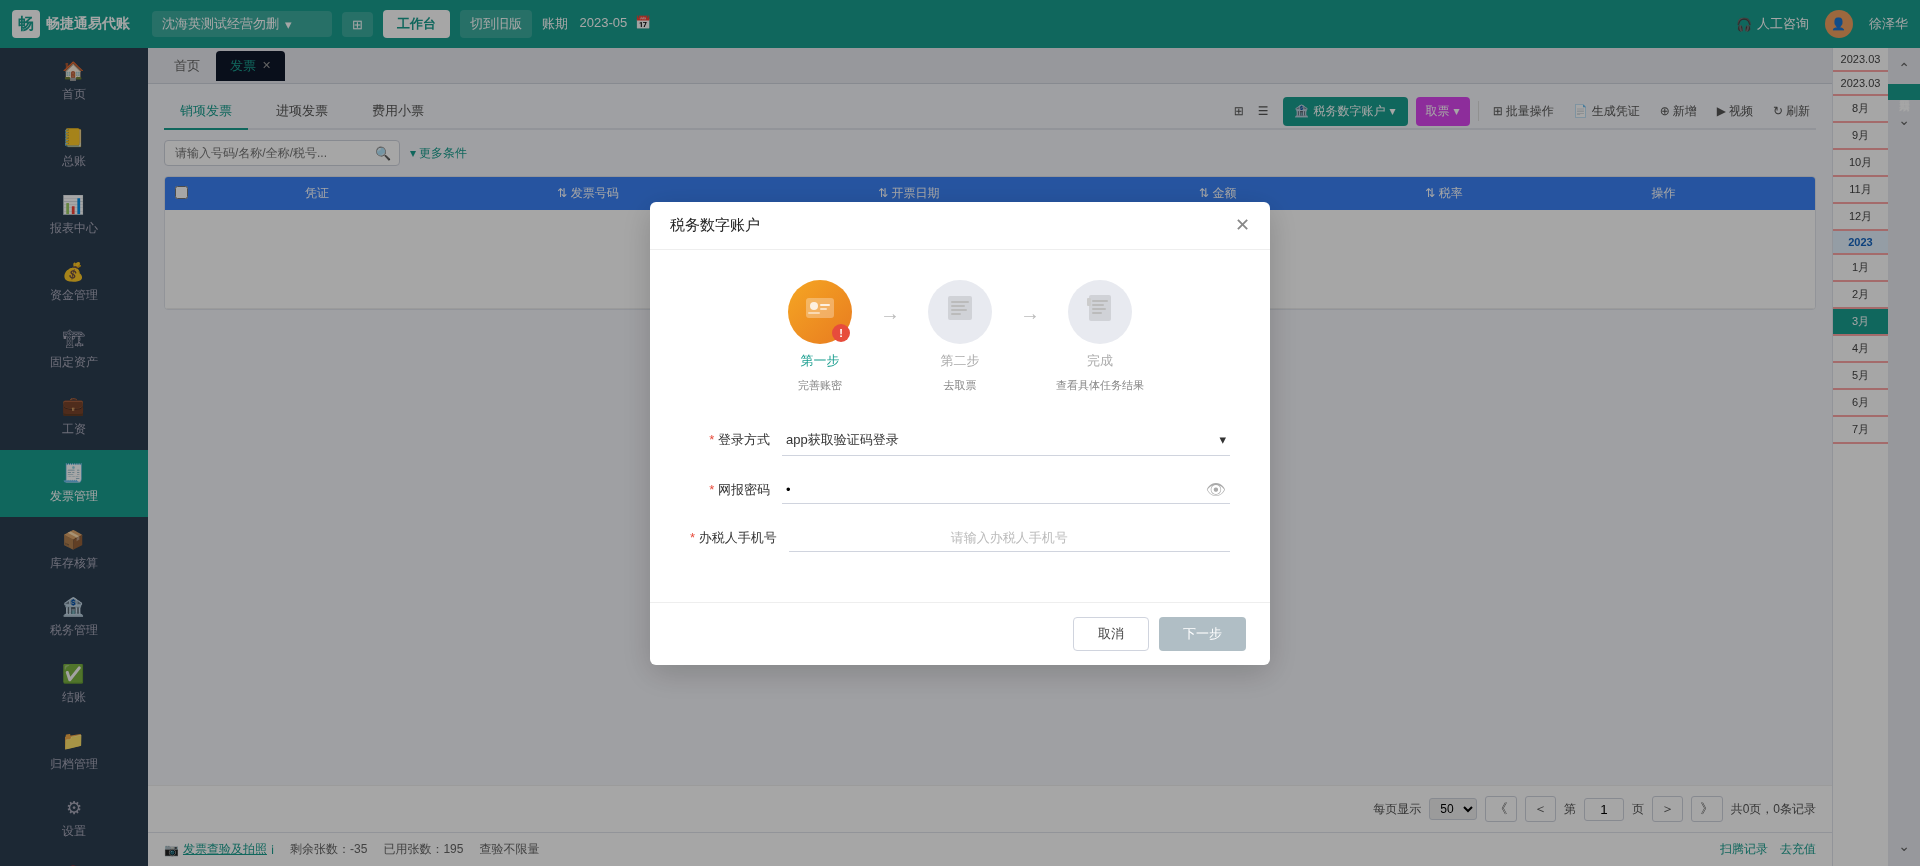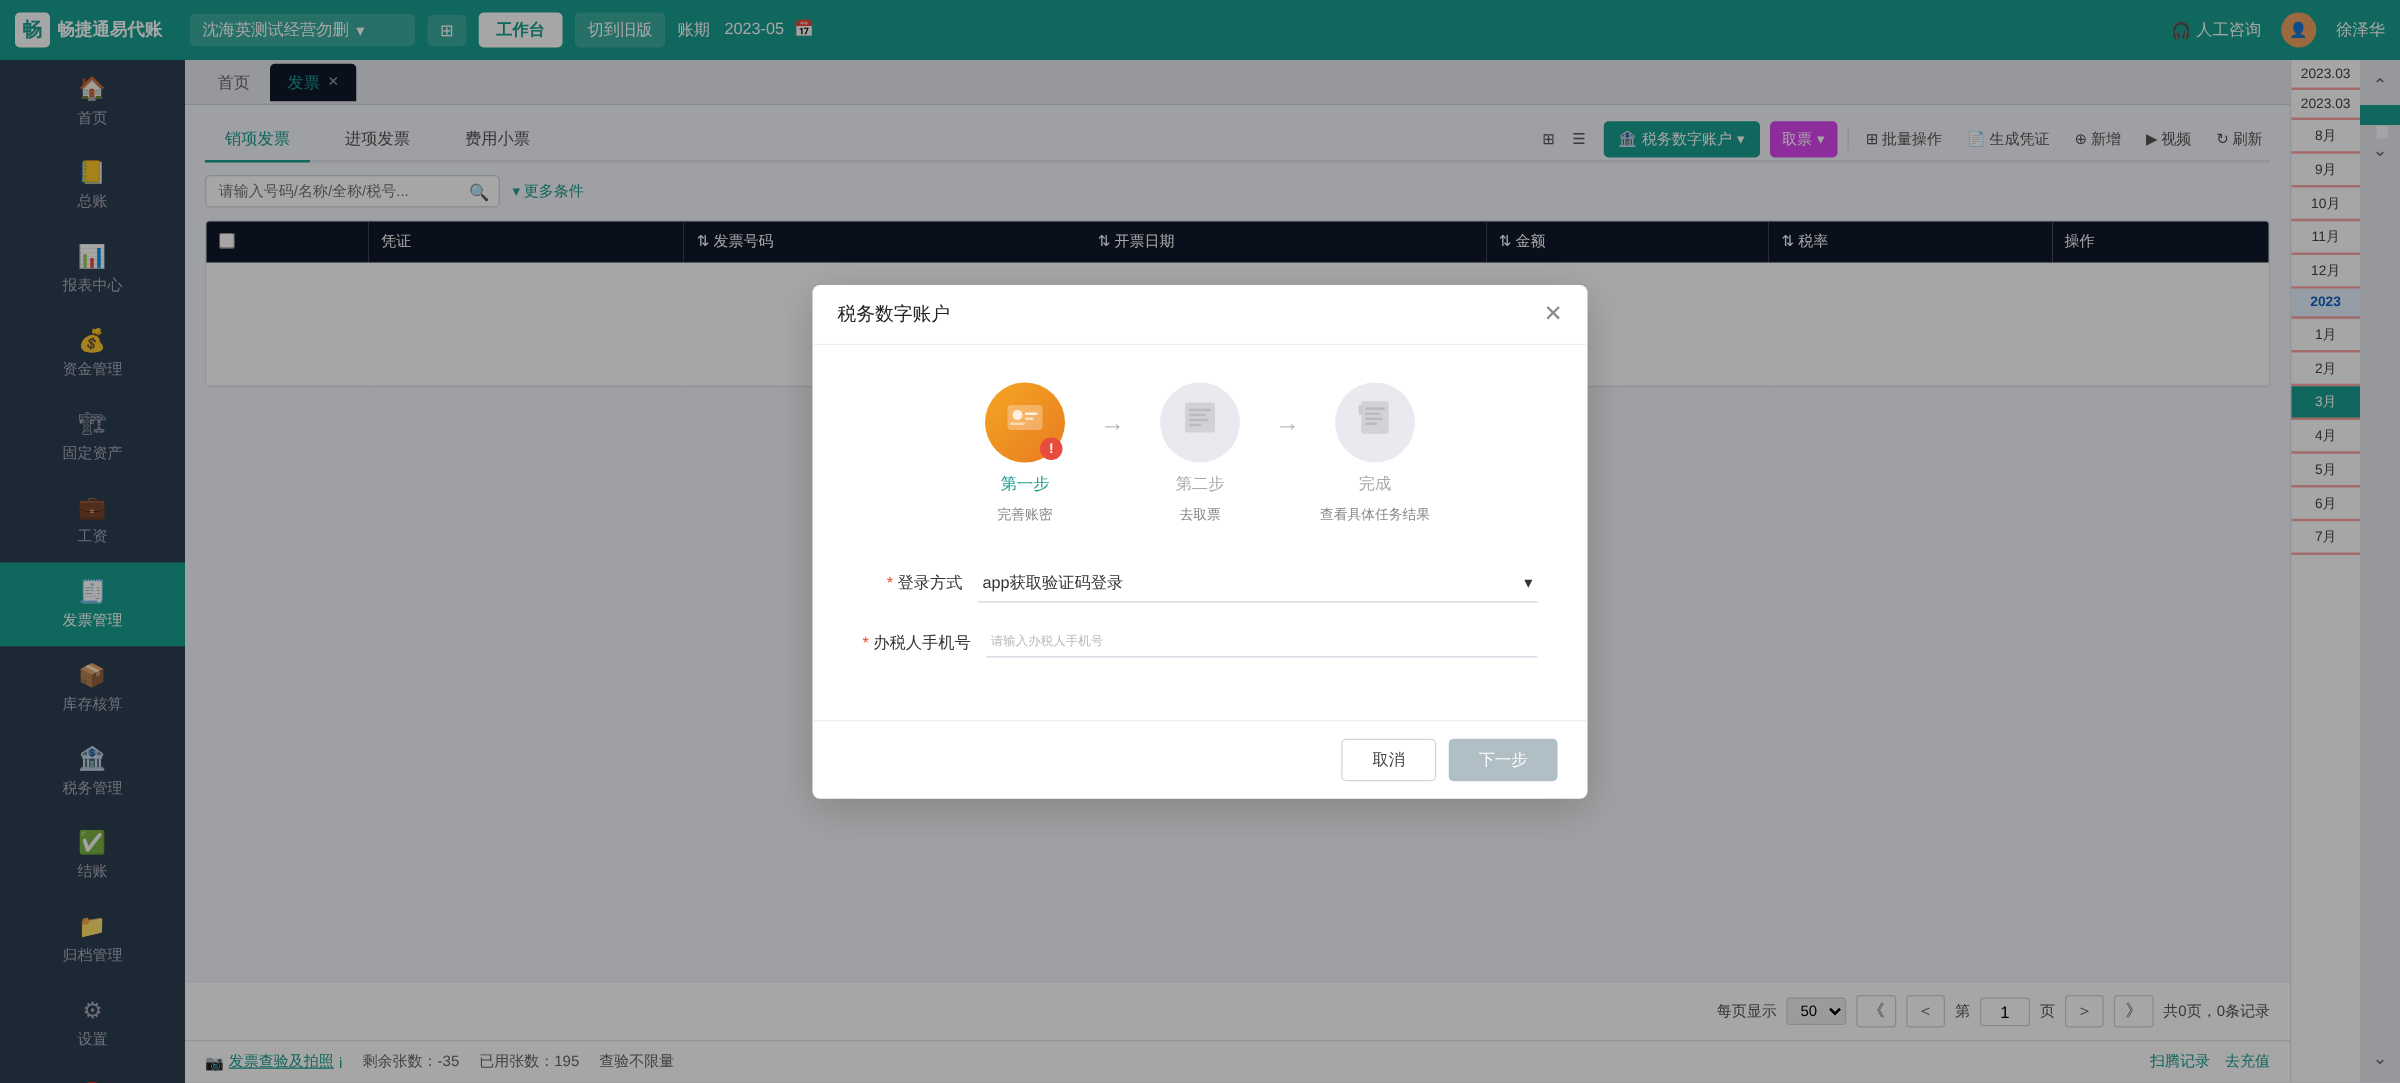--- a/index.html
+++ b/index.html
@@ -253,21 +253,21 @@
     }
 
     
     .invoice-table {
       width: 100%;
       border-collapse: collapse;
       font-size: 12px;
       background: white;
     }
     .invoice-table th {
-      background: #0f172a;
+      background: #3b82f6;
       color: white;
       padding: 8px 10px;
       text-align: left;
       font-weight: normal;
       border: none;
       margin-top: 48px;
     }
     .invoice-table td {
       padding: 7px 10px;
       border-bottom: 1px solid #eee;
@@ -497,23 +497,24 @@
       display: flex;
       align-items: center;
       justify-content: space-between;
       cursor: pointer;
     }
     .form-input {
       flex: 1;
       border: none;
       border-bottom: 1px solid #d0d4de;
       padding: 6px 4px;
-      font-size: 10px;
+      font-size: 13px;
       color: #4d7c0f;
       outline: none;
+      text-align: center;
     }
     .form-input::placeholder { color: #bbb; }
     .pwd-input-wrap {
       flex: 1;
       border-bottom: 1px solid #d0d4de;
       display: flex;
       align-items: center;
     }
     .pwd-input {
       flex: 1;
@@ -889,20 +890,30 @@
         <div class="form-label">
           <span style="color:#e74c3c;">*</span>
           <span>登录方式</span>
         </div>
         <div class="form-select">
           <span>app获取验证码登录</span>
           <span>▾</span>
         </div>
       </div>
 
+      <div class="form-row">
+        <div class="form-label">
+          <span style="color:#e74c3c;">*</span>
+          <span>网报密码</span>
+        </div>
+        <div class="pwd-input-wrap">
+          <input type="password" class="pwd-input" value="a" style="">
+          <span class="pwd-toggle">👁</span>
+        </div>
+      </div>
 
       <div class="form-row">
         <div class="form-label">
           <span style="color:#e74c3c;">*</span>
           <span>办税人手机号</span>
         </div>
         <input type="text" class="form-input" placeholder="请输入办税人手机号" style="">
       </div>
 
     </div>

